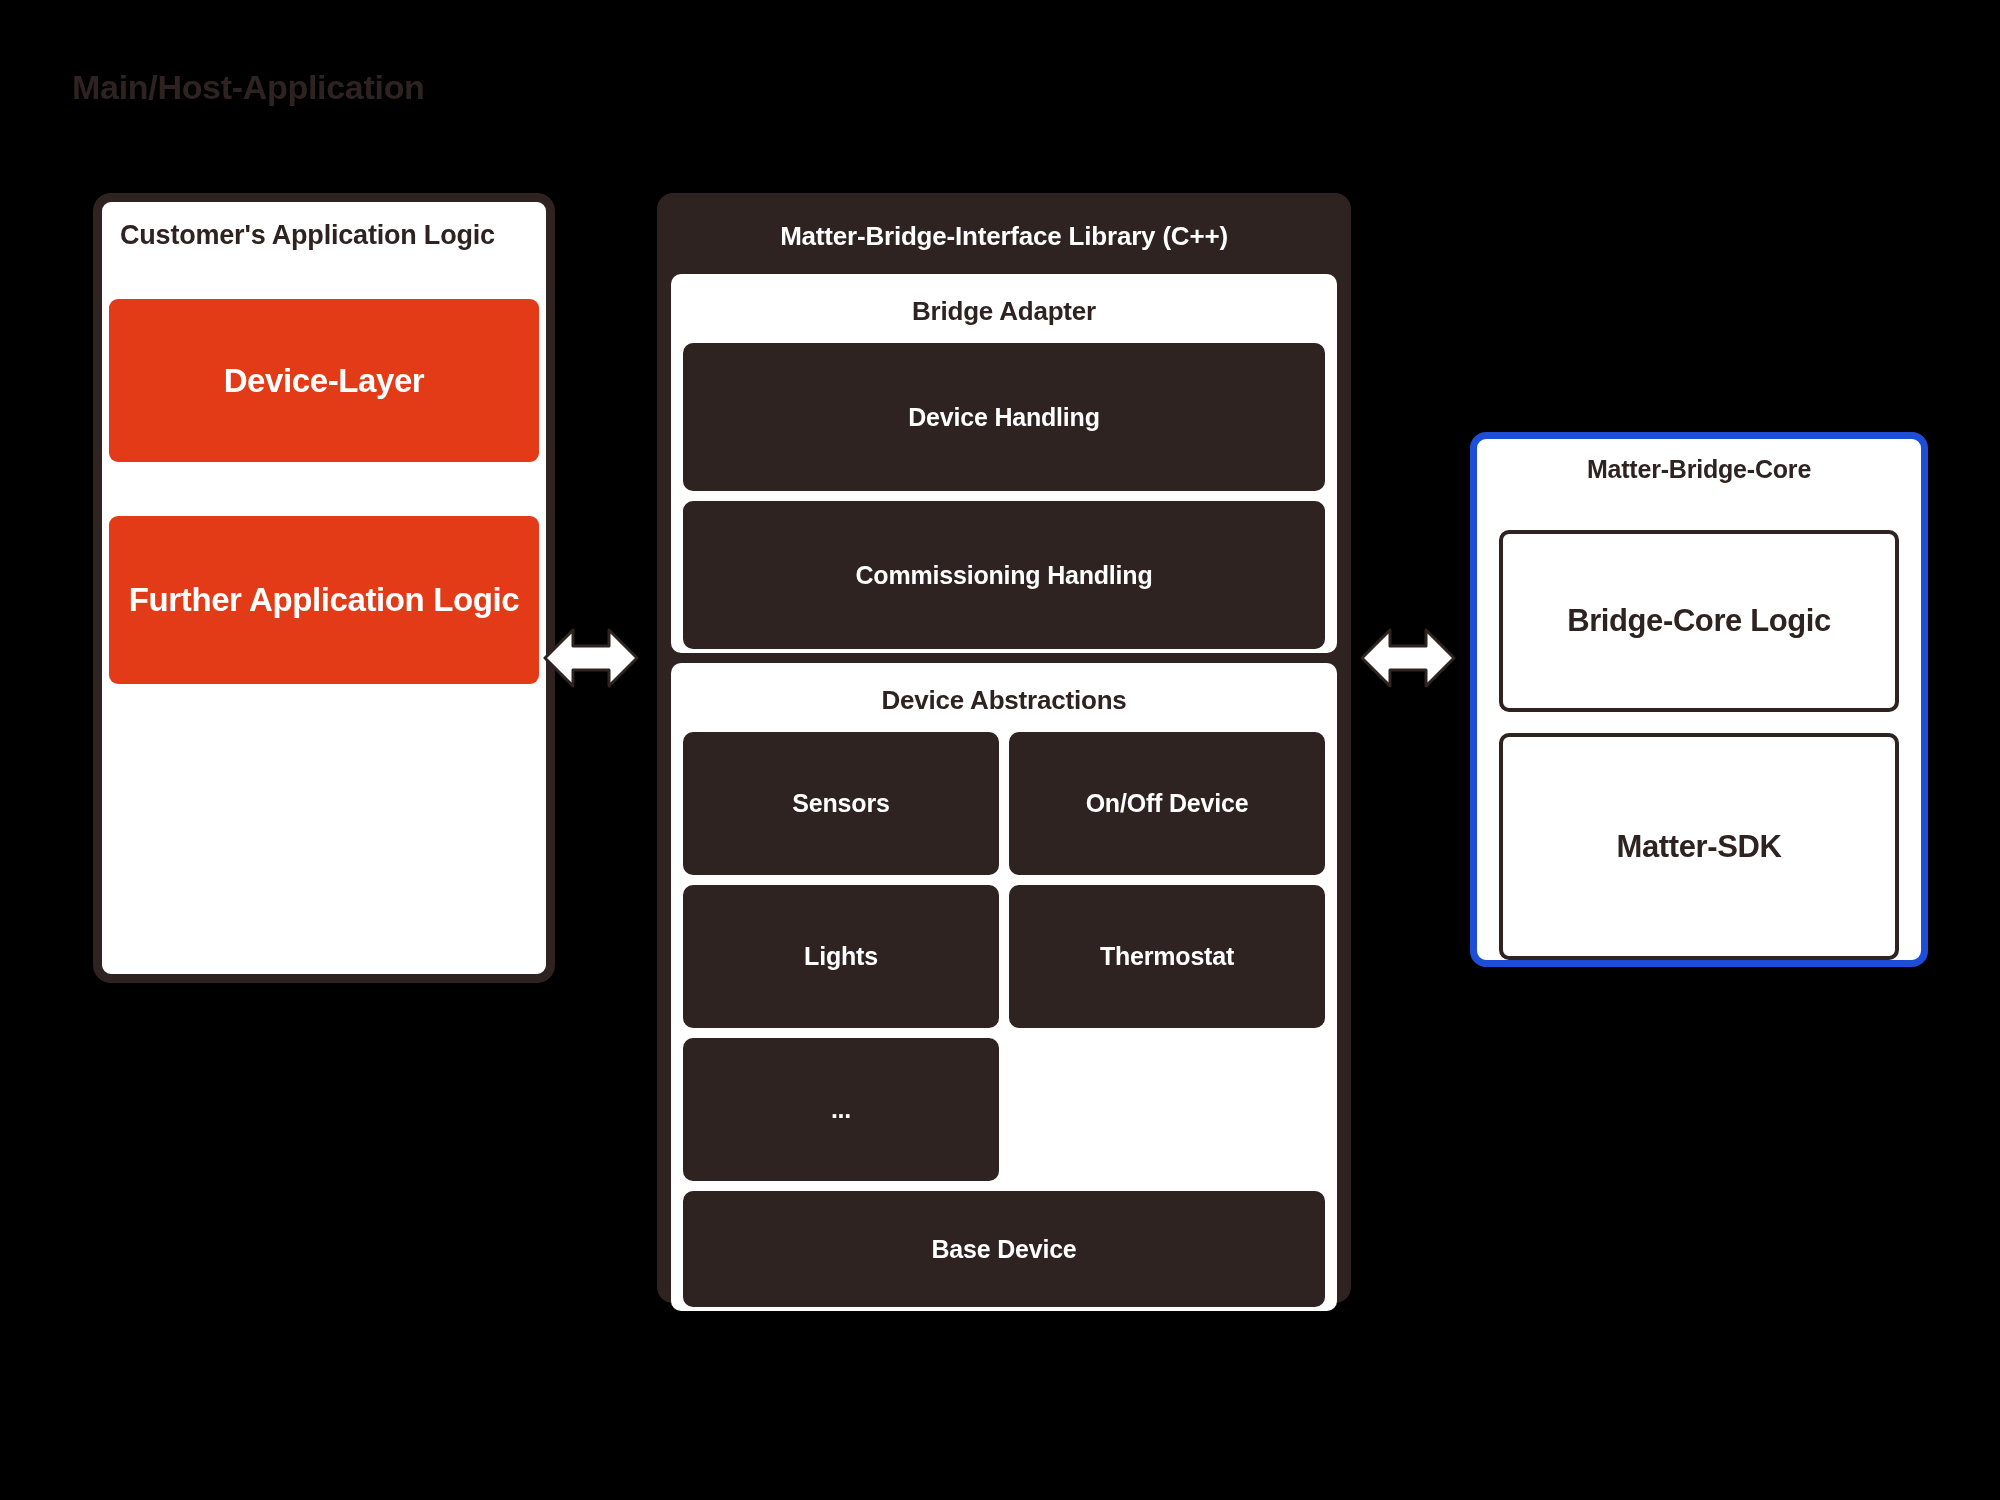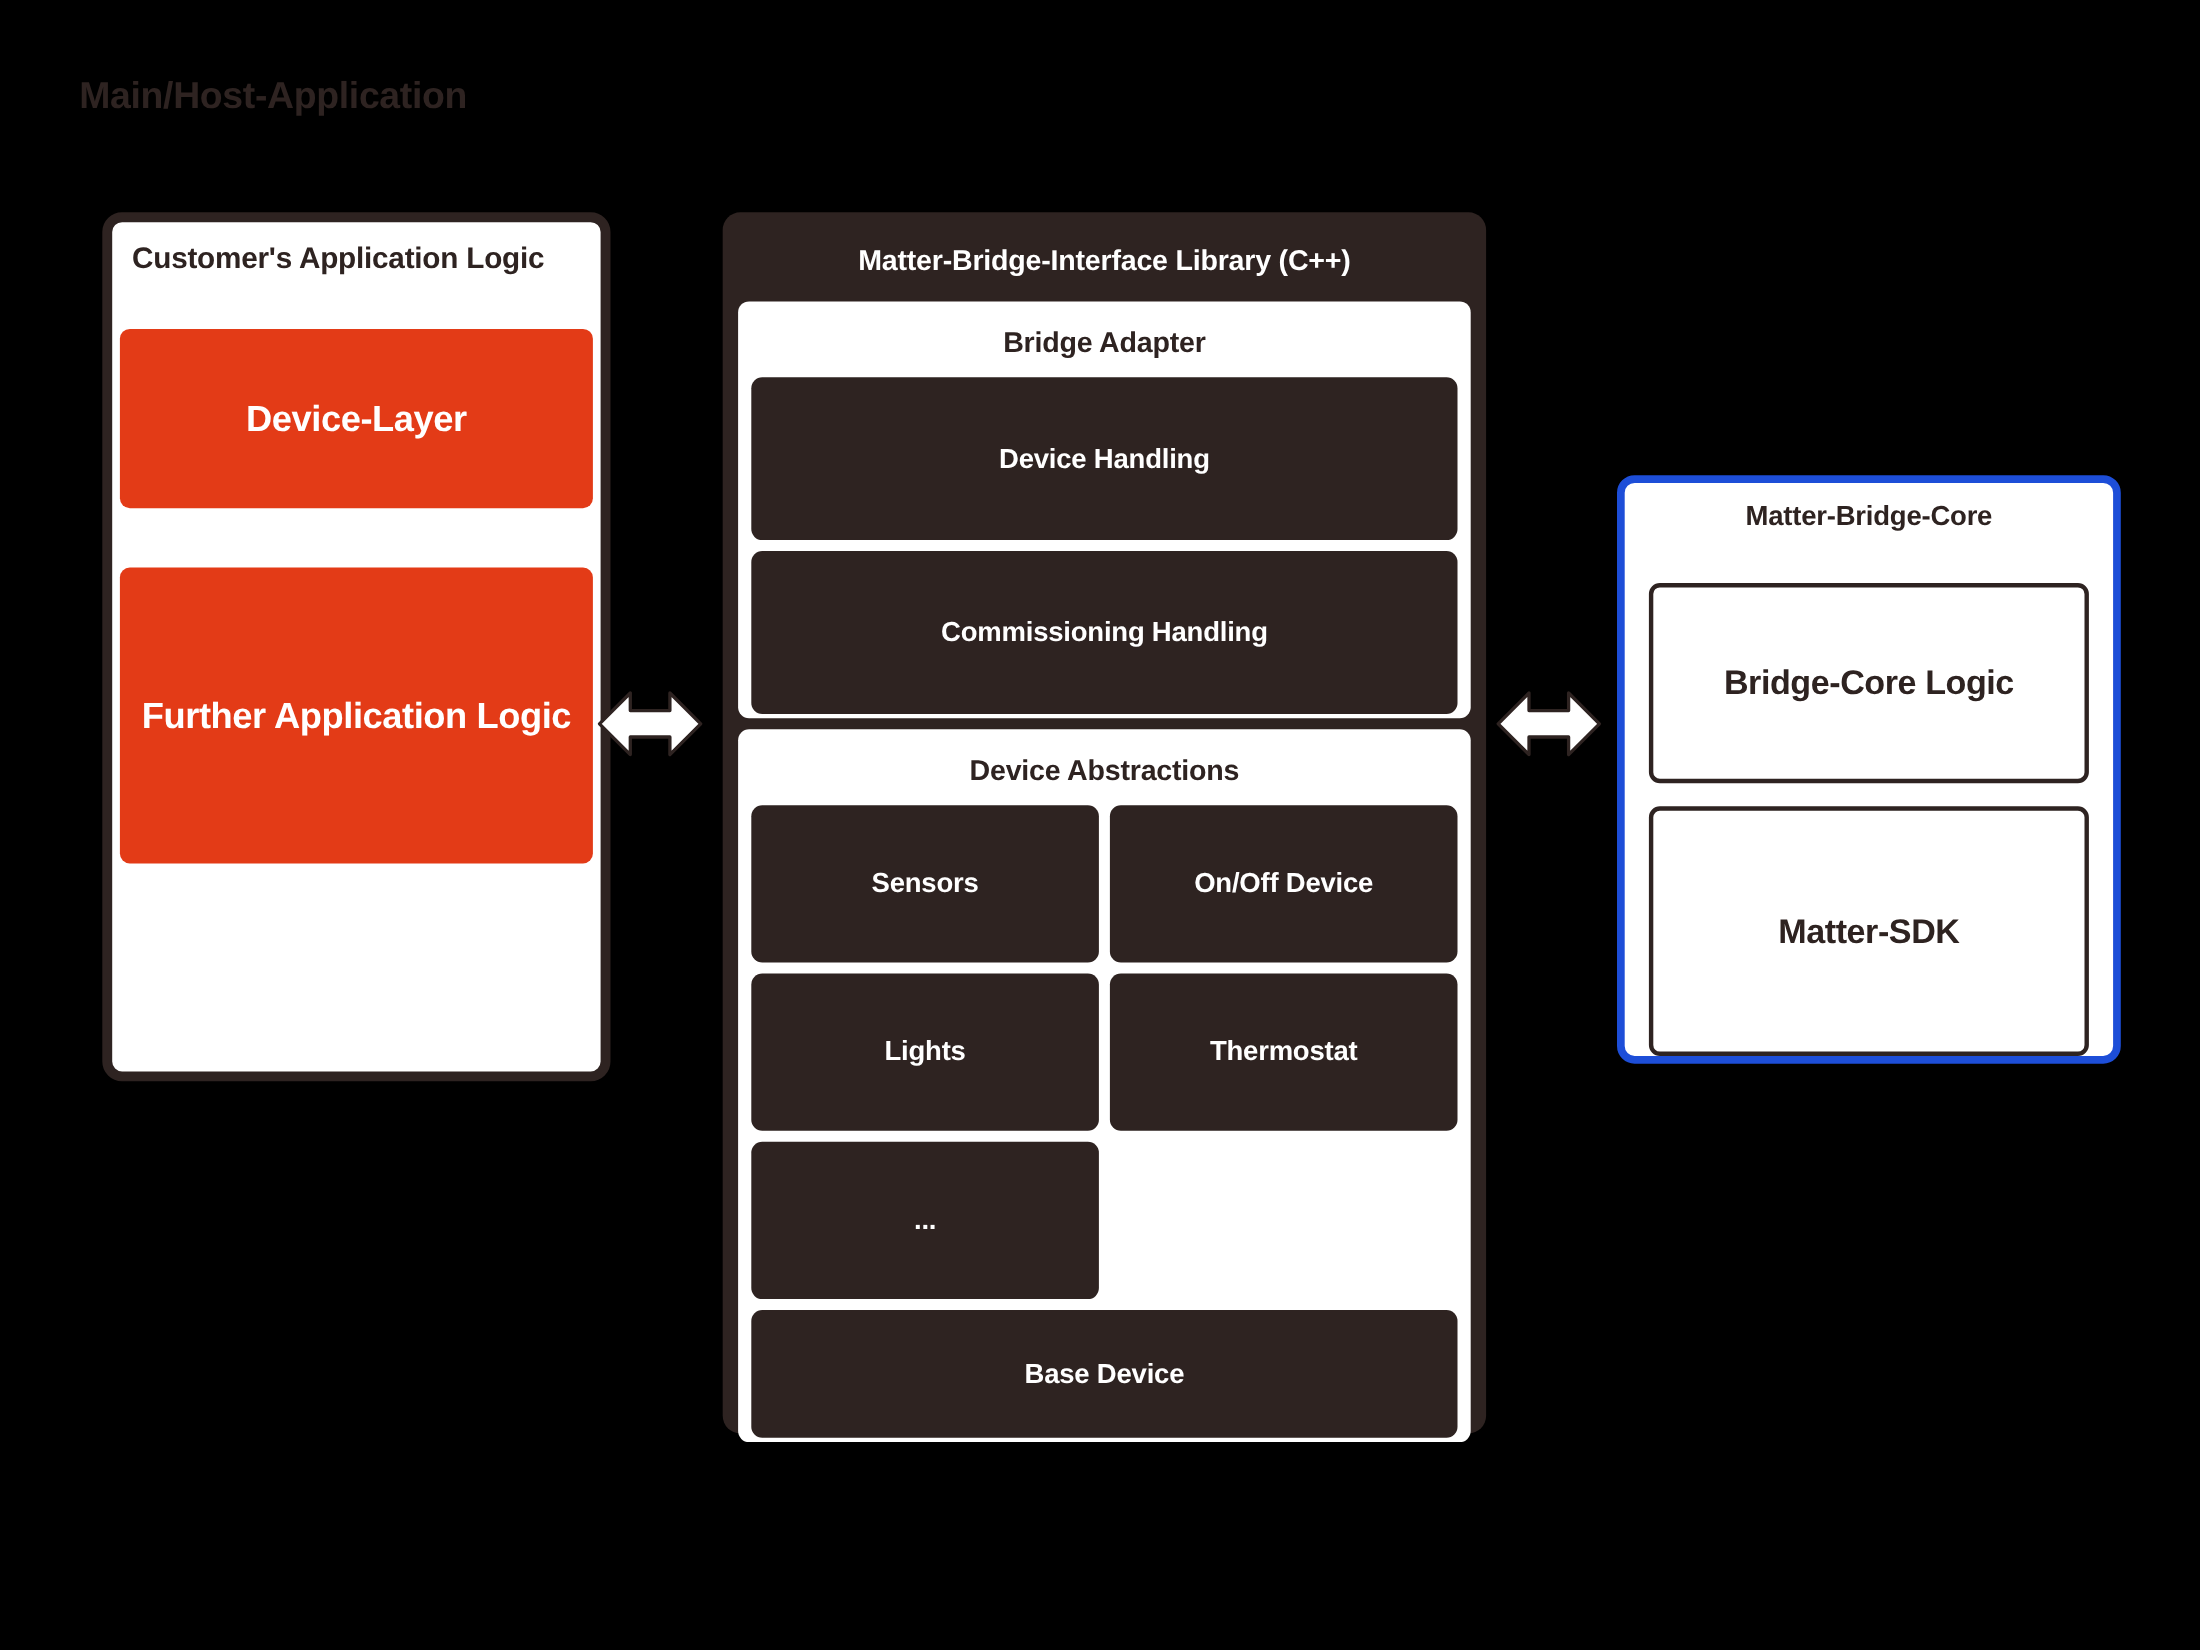--- a/index.html
+++ b/index.html
@@ -62,21 +62,21 @@
     font-size: 33px;
     font-weight: 800;
     letter-spacing: -0.4px;
     display: flex;
     align-items: center;
     justify-content: center;
     text-align: center;
     line-height: 1.15;
   }
   #device-layer-box { height: 163px; margin-top: 48px; }
-  #further-app-logic-box { height: 269px; margin-top: 54px; }
+  #further-app-logic-box { height: 168px; margin-top: 54px; }
 
   
   #bridge-interface-panel {
     position: absolute;
     left: 657px;
     top: 193px;
     width: 694px;
     height: 1110px;
     background: #2e2321;
     border-radius: 16px;

